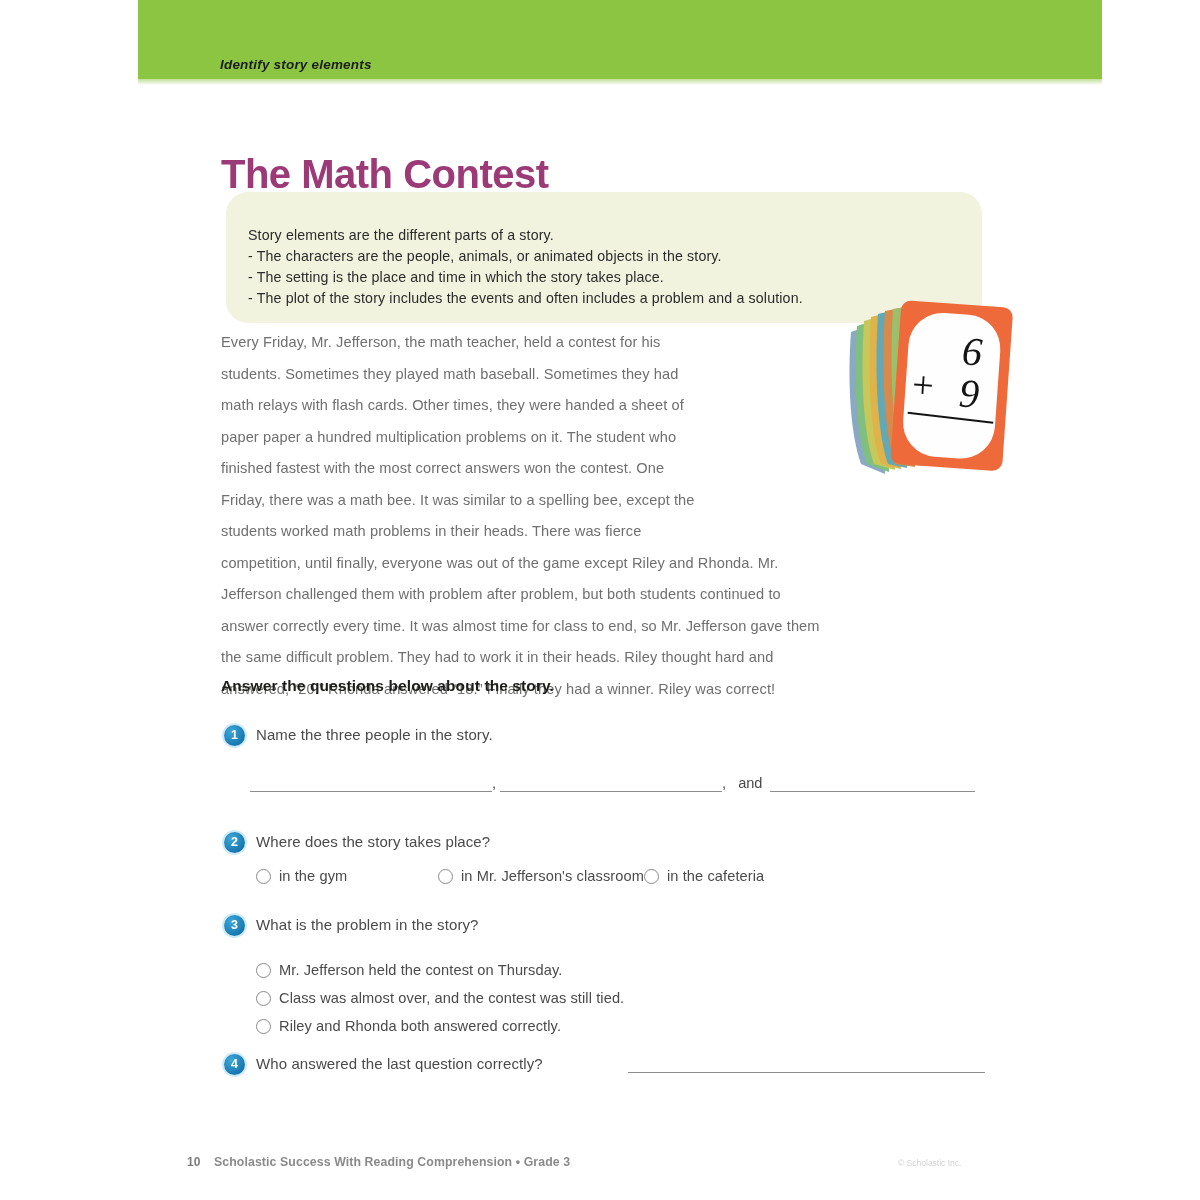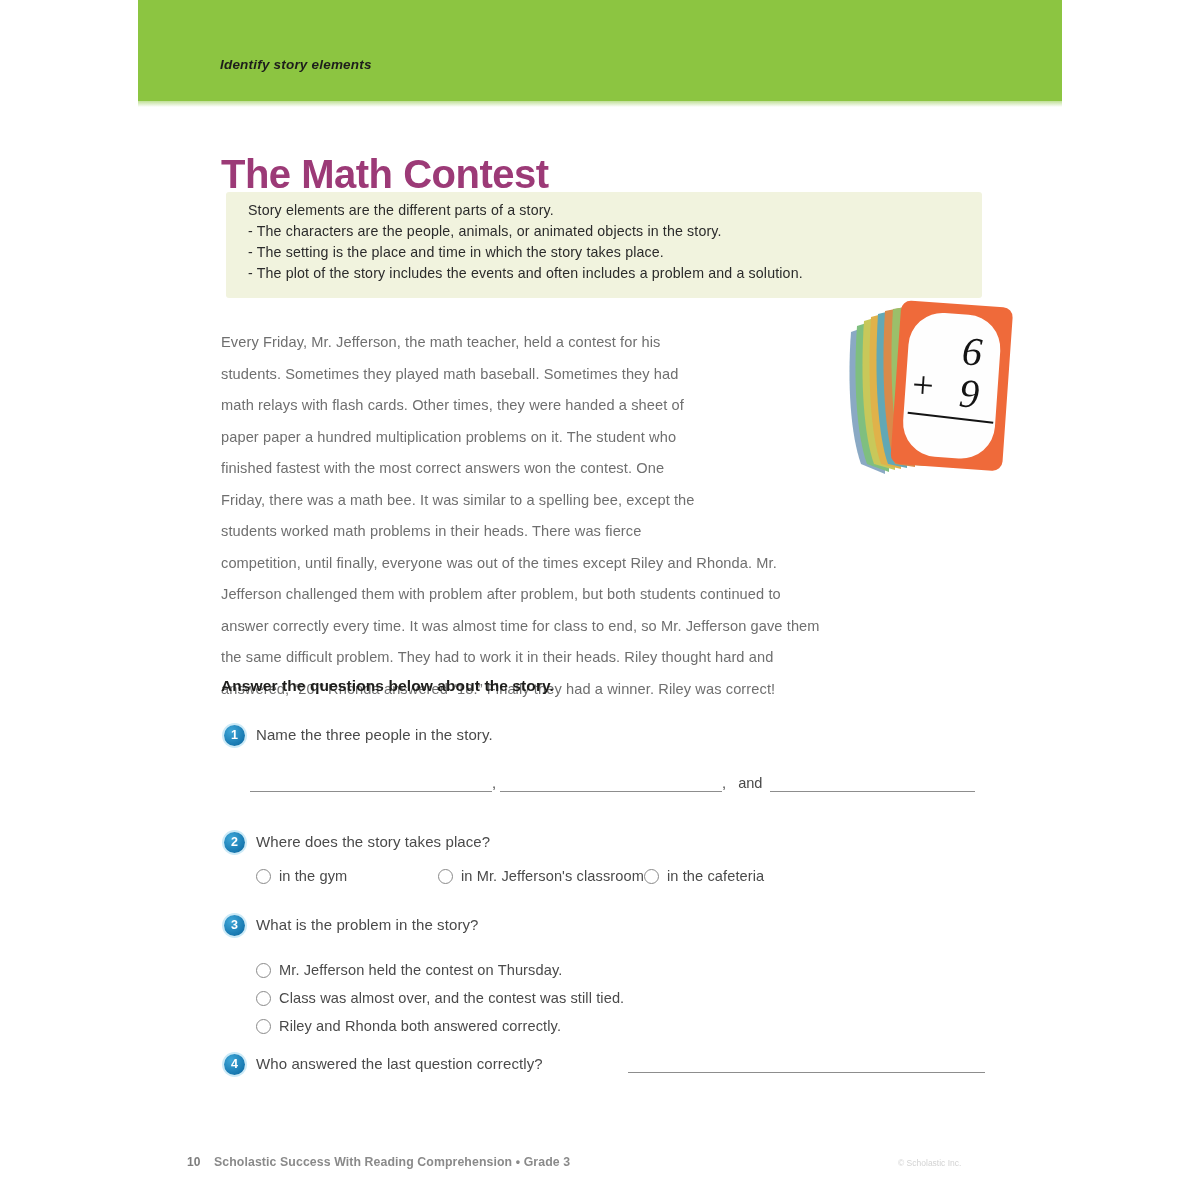--- a/index.html
+++ b/index.html
@@ -19,22 +19,23 @@
     height: 1200px;
     background: #ffffff;
   }
 
   
   .header-band {
     position: absolute;
     left: 138px;
     top: 0;
     width: 924px;
-    height: 101px;
+    height: 79px;
     background: #8cc541;
+    padding-left: 40px;
   }
   .header-band::after {
     content: "";
     position: absolute;
     left: 0;
     right: 0;
     bottom: -6px;
     height: 6px;
     background: linear-gradient(to bottom, rgba(140,197,65,0.55), rgba(140,197,65,0));
   }
@@ -63,23 +64,23 @@
   }
 
   
   .info-box {
     position: absolute;
     left: 226px;
     top: 192px;
     width: 756px;
     min-height: 104px;
     background: #f1f3de;
-    border-radius: 3px;
+    border-radius: 22px;
     box-sizing: border-box;
-    padding: 8px 22px 14px 22px;
+    padding: 33px 22px 14px 22px;
   }
   .info-line {
     font-size: 14.2px;
     line-height: 21px;
     color: #2b2b2b;
     letter-spacing: 0.15px;
     white-space: nowrap;
   }
 
   
@@ -239,21 +240,21 @@
   </div>
 
   <div class="story">
     <span class="ln">Every Friday, Mr. Jefferson, the math teacher, held a contest for his</span>
     <span class="ln">students. Sometimes they played math baseball. Sometimes they had</span>
     <span class="ln">math relays with flash cards. Other times, they were handed a sheet of</span>
     <span class="ln">paper paper a hundred multiplication problems on it. The student who</span>
     <span class="ln">finished fastest with the most correct answers won the contest. One</span>
     <span class="ln">Friday, there was a math bee. It was similar to a spelling bee, except the</span>
     <span class="ln">students worked math problems in their heads. There was fierce</span>
-    <span class="ln">competition, until finally, everyone was out of the times except Riley and Rhonda. Mr.</span>
+    <span class="ln">competition, until finally, everyone was out of the game except Riley and Rhonda. Mr.</span>
     <span class="ln">Jefferson challenged them with problem after problem, but both students continued to</span>
     <span class="ln">answer correctly every time. It was almost time for class to end, so Mr. Jefferson gave them</span>
     <span class="ln">the same difficult problem. They had to work it in their heads. Riley thought hard and</span>
     <span class="ln">answered, “20.” Rhonda answered “18.” Finally they had a winner. Riley was correct!</span>
   </div>
 
   <div class="flashcard">
     <svg width="175" height="205" viewBox="0 0 175 205">
 
       <g>

